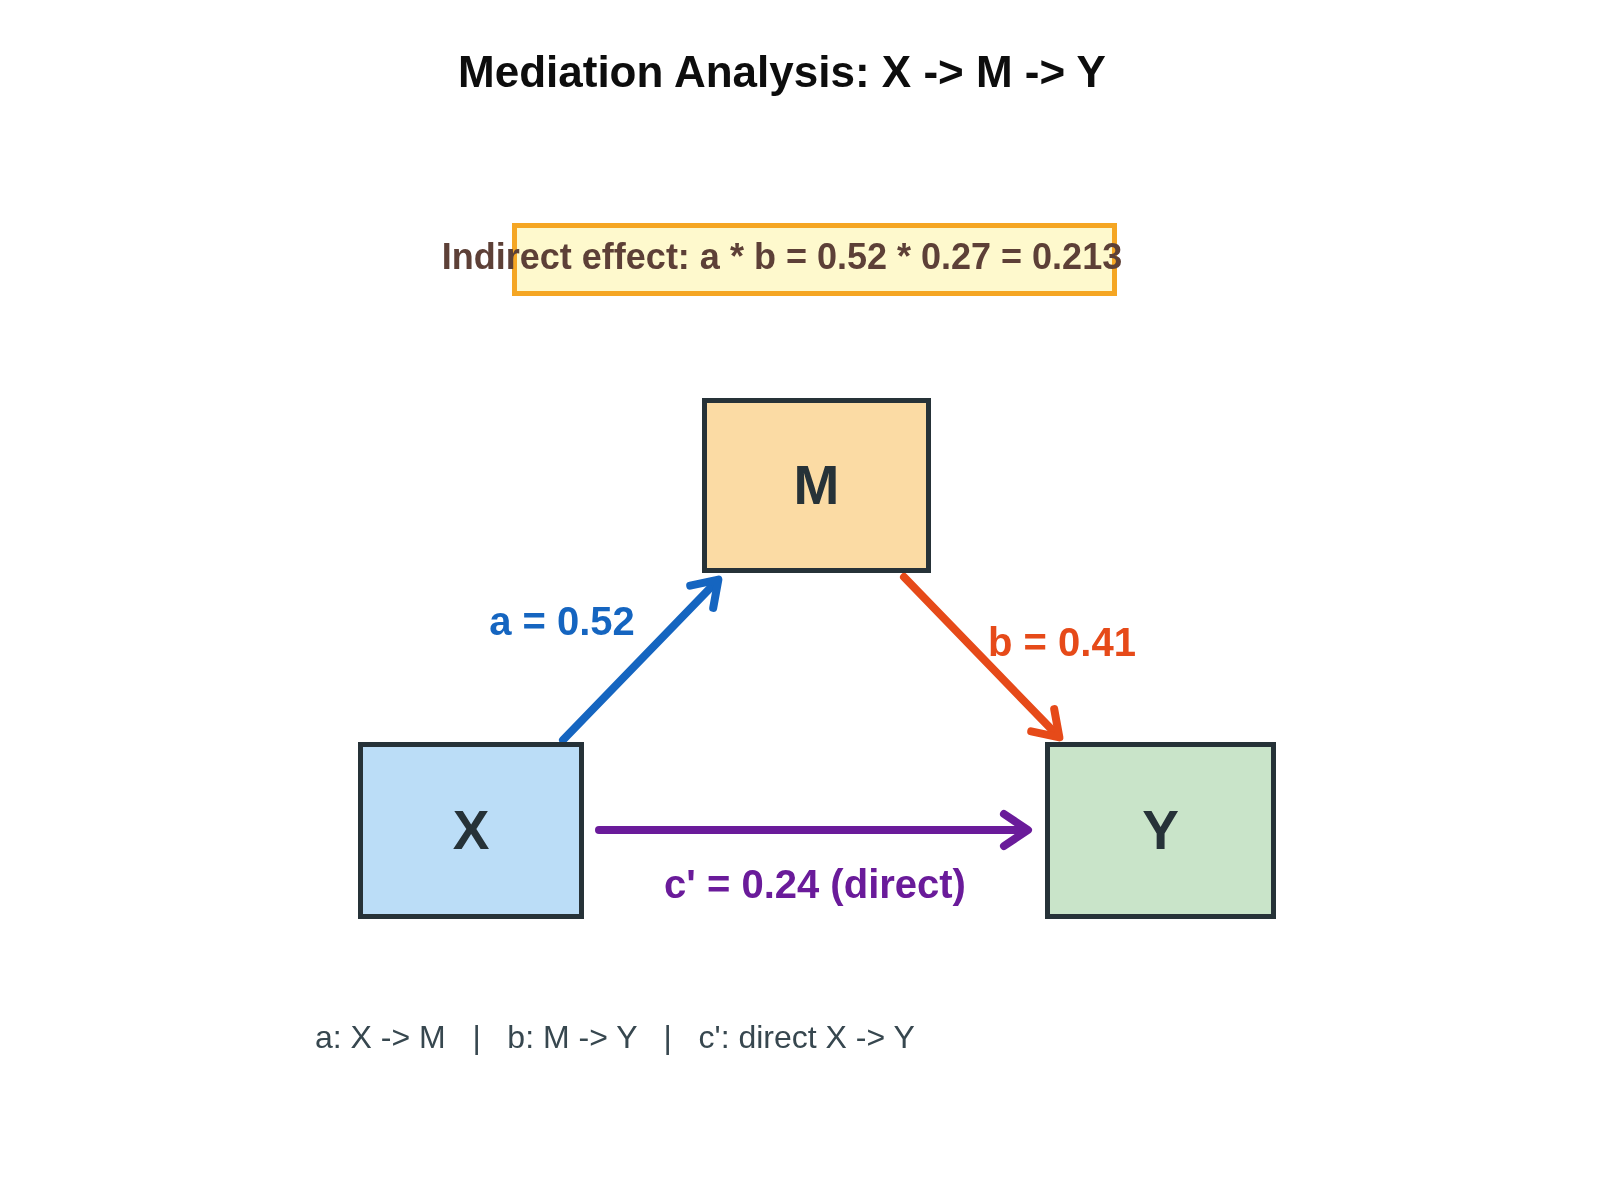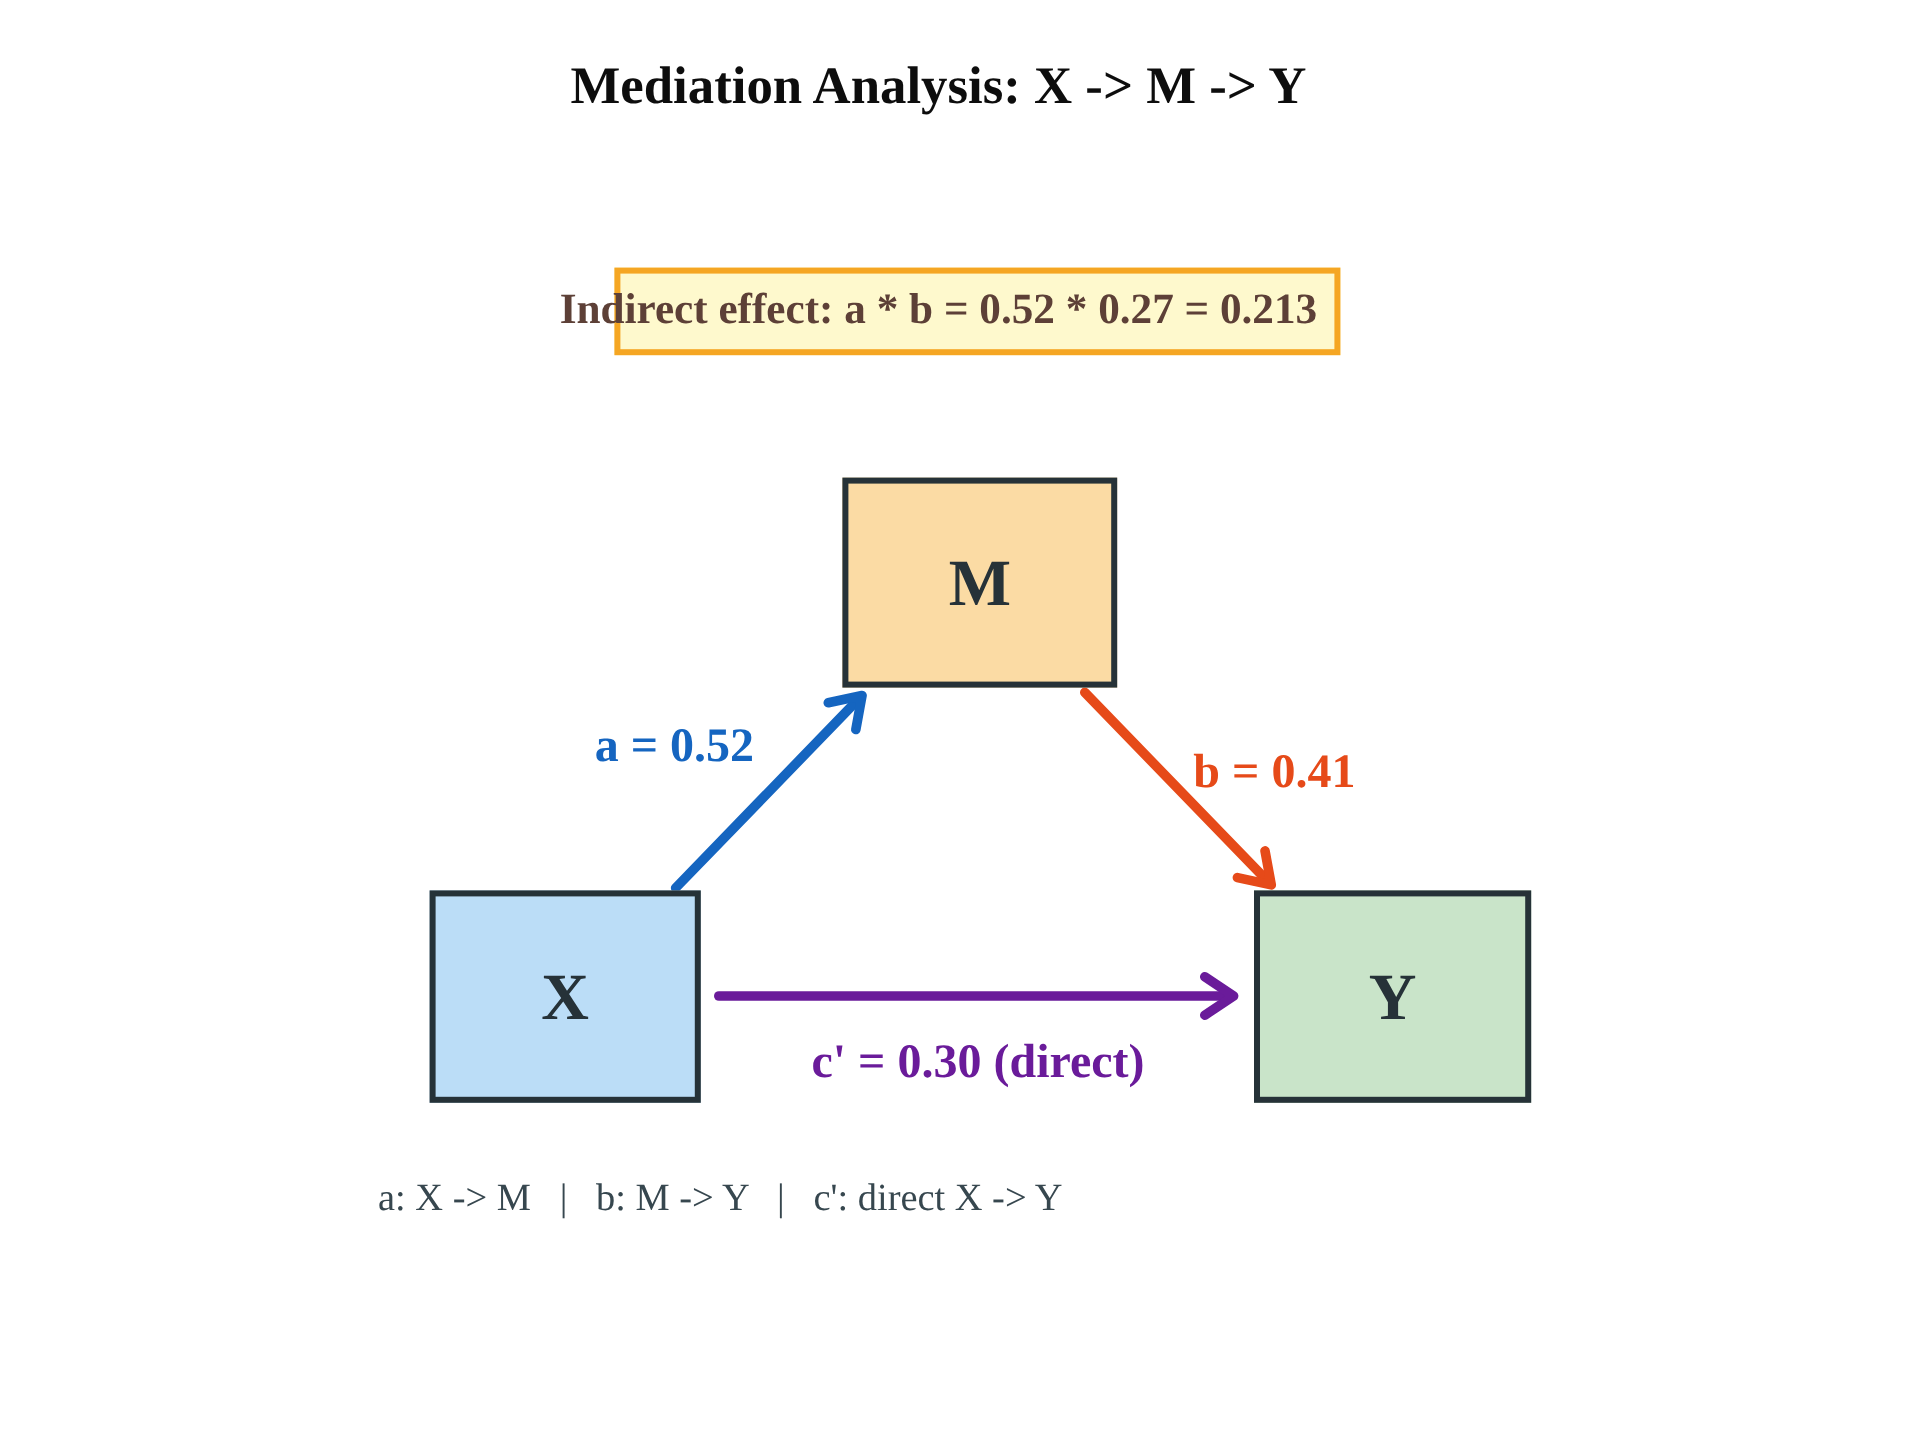--- a/index.html
+++ b/index.html
@@ -5,21 +5,21 @@
   html, body {
     margin: 0;
     padding: 0;
     background: #ffffff;
   }
   .canvas {
     position: relative;
     width: 1564px;
     height: 1200px;
     background: #ffffff;
-    font-family: Liberation Serif, serif;
+    font-family: Liberation Sans, sans-serif;
     overflow: hidden;
   }
   .figure-title {
     position: absolute;
     left: 0;
     top: 46px;
     width: 100%;
     text-align: center;
     font-size: 44px;
     font-weight: bold;
@@ -137,17 +137,17 @@
   </div>
 
   <div class="node node-y" style="background: rgb(201, 228, 201); border-color: rgb(38, 50, 56);">
     <span class="node-label">Y</span>
   </div>
 
   <div class="edge-label edge-label-a" style="color: rgb(21, 101, 192);">a = 0.52</div>
 
   <div class="edge-label edge-label-b" style="color: rgb(230, 74, 25);">b = 0.41</div>
 
-  <div class="edge-label edge-label-c" style="color: rgb(106, 27, 154);">c' = 0.30 (direct)</div>
+  <div class="edge-label edge-label-c" style="color: rgb(106, 27, 154);">c' = 0.24 (direct)</div>
 
-  <div class="figure-caption" style="color: rgb(55, 71, 79);">a: X -&gt; M   |   b: M -&gt; Y   |   c': direct X -&gt; Y</div>
+  <div class="figure-caption" style="color: rgb(55, 71, 79); margin-top: 40px;">a: X -&gt; M   |   b: M -&gt; Y   |   c': direct X -&gt; Y</div>
 
 </div>
 
 </body></html>

